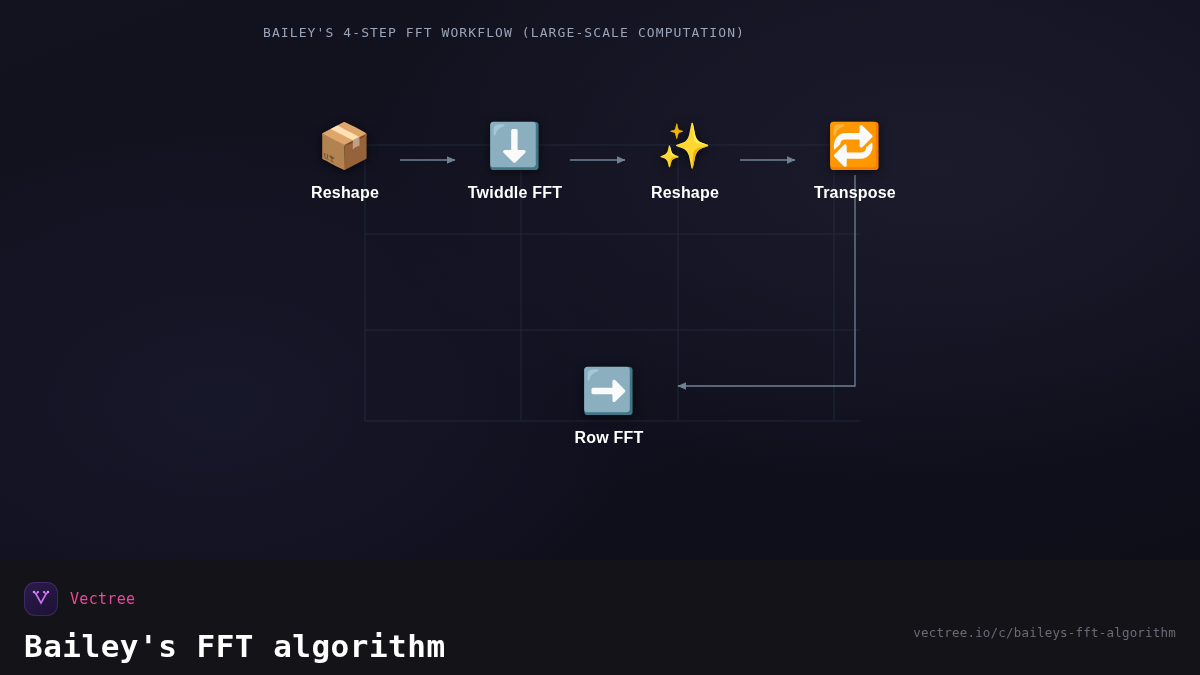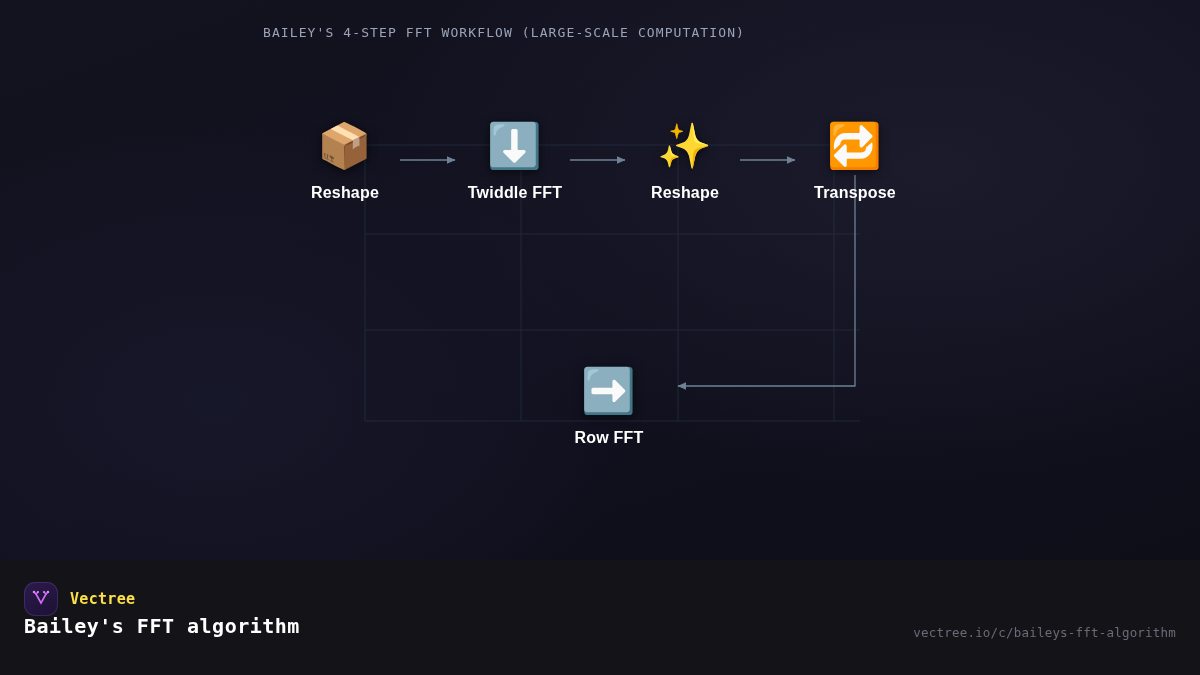--- a/index.html
+++ b/index.html
@@ -61,26 +61,26 @@
     display:flex; align-items:center; gap:12px;
   }
   #brand-logo{
     width:34px; height:34px; border-radius:11px;
     background:linear-gradient(150deg,#2b1a4d 0%,#1c1233 100%);
     display:flex; align-items:center; justify-content:center;
     box-shadow:0 0 0 1px rgba(150,110,220,.22) inset;
   }
   #brand-name{
     font-family:"DejaVu Sans Mono","Liberation Mono",monospace;
-    font-size:15px; font-weight:bold; color:#fde047; letter-spacing:.3px;
+    font-size:15px; font-weight:normal; color:#ec4899; letter-spacing:.3px;
   }
   #page-title{
-    position:absolute; left:24px; top:54px;
+    position:absolute; left:24px; top:68px;
     font-family:"DejaVu Sans Mono","Liberation Mono",monospace;
-    font-size:20px; font-weight:bold; color:#ffffff;
+    font-size:31px; font-weight:bold; color:#ffffff;
     letter-spacing:.5px; white-space:pre;
   }
   #page-url{
     position:absolute; right:24px; top:65px;
     font-family:"DejaVu Sans Mono","Liberation Mono",monospace;
     font-size:12.5px; color:#6b6b78; letter-spacing:.2px; white-space:pre;
   }
 </style>
 </head>
 <body>

